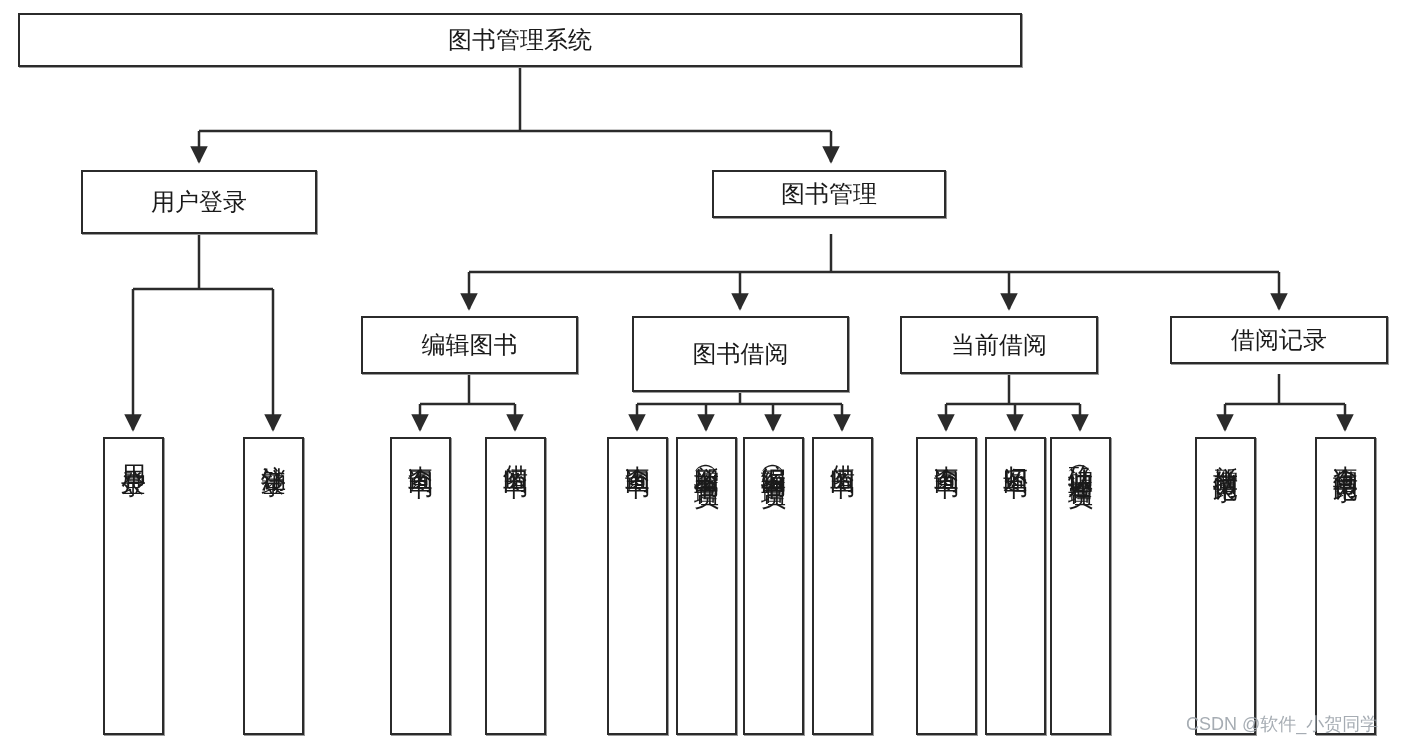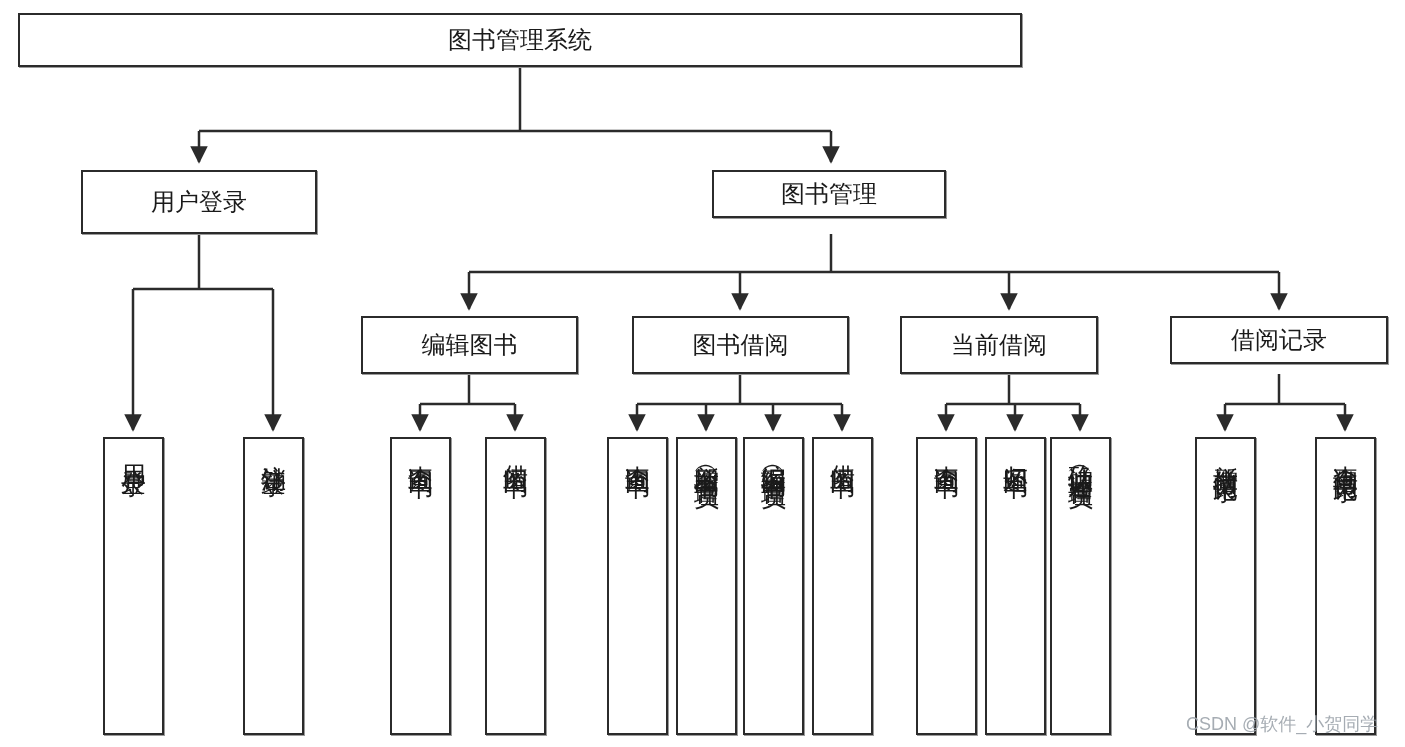--- a/index.html
+++ b/index.html
@@ -137,21 +137,21 @@
   <div class="node horizontal level2" style="left:81px; top:170px; width:236px; height:64px;">
     <span class="label">用户登录</span>
   </div>
   <div class="node horizontal level2" style="left:712px; top:170px; width:234px; height:48px;">
     <span class="label">图书管理</span>
   </div>
 
   <div class="node horizontal level3" style="left:361px; top:316px; width:217px; height:58px;">
     <span class="label">编辑图书</span>
   </div>
-  <div class="node horizontal level3" style="left:632px; top:316px; width:217px; height:58px;">
+  <div class="node horizontal level3" style="left:632px; top:316px; width:217px; height:76px;">
     <span class="label">图书借阅</span>
   </div>
   <div class="node horizontal level3" style="left:900px; top:316px; width:198px; height:58px;">
     <span class="label">当前借阅</span>
   </div>
   <div class="node horizontal level3" style="left:1170px; top:316px; width:218px; height:48px;">
     <span class="label">借阅记录</span>
   </div>
 
   <div class="node vertical" style="left:103px; top:437px; width:61px; height:298px;">

